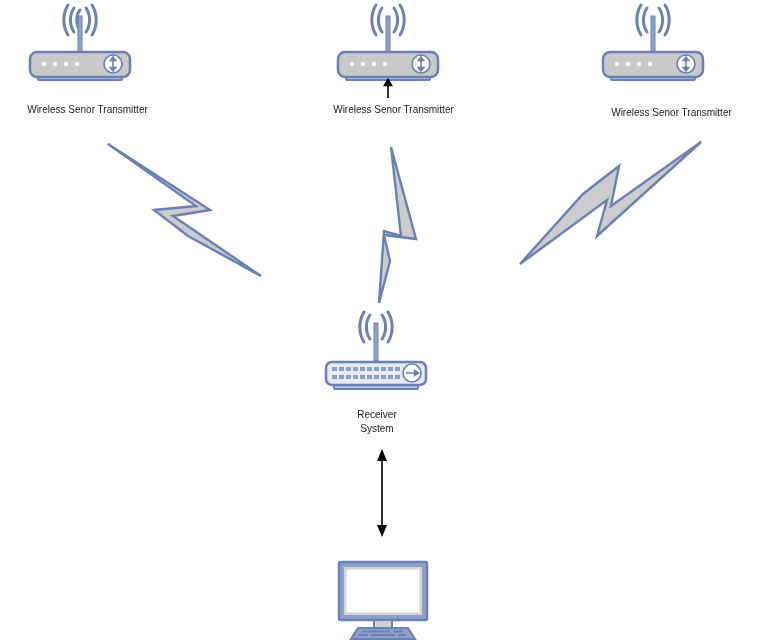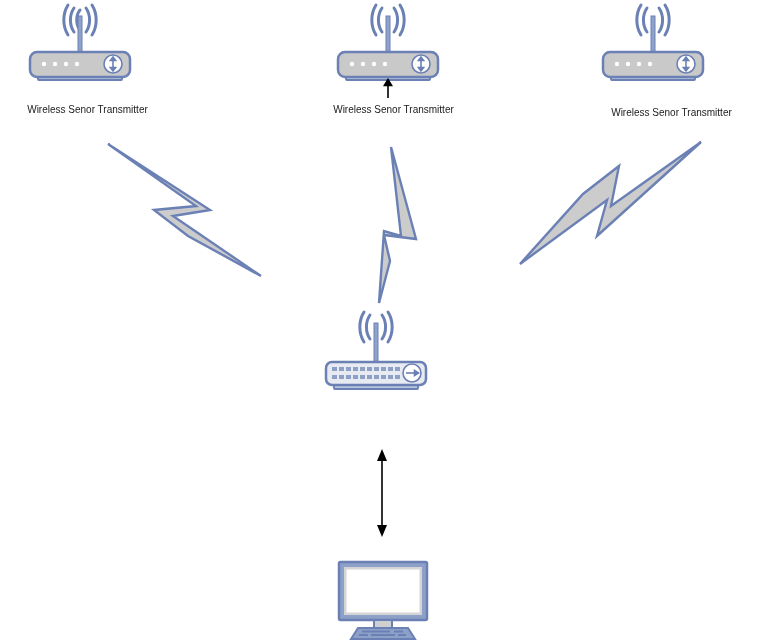--- a/index.html
+++ b/index.html
@@ -191,20 +191,24 @@
         <rect x="70" y="65" width="5" height="4"></rect>
           <rect x="77" y="65" width="5" height="4"></rect>
       </g>
       <circle cx="94" cy="63" r="9" fill="#ffffff" stroke="#6b80b5" stroke-width="1.6"></circle>
       <g stroke="#6b80b5" stroke-width="1.6" fill="#6b80b5">
         <line x1="88" y1="63" x2="99" y2="63"></line>
         <path d="M 100.5 63 l -4 -2.6 v 5.2 Z"></path>
       </g>
     </svg>
   </div>
+  <div class="label two-line" style="left:336px; top:408px; width:82px;">
+    <span>Receiver</span><br>
+    <span>System</span>
+  </div>
 
   <div class="arrow" style="left:363px; top:448px;">
     <svg width="40" height="90" viewBox="0 0 40 90">
       <line x1="19" y1="8" x2="19" y2="82" stroke="#000000" stroke-width="1.6"></line>
       <path d="M 19 1 l -5 12 h 10 Z" fill="#000000"></path>
       <path d="M 19 89 l -5 -12 h 10 Z" fill="#000000"></path>
     </svg>
   </div>
 
   <div class="node" style="left:333px; top:560px;">

